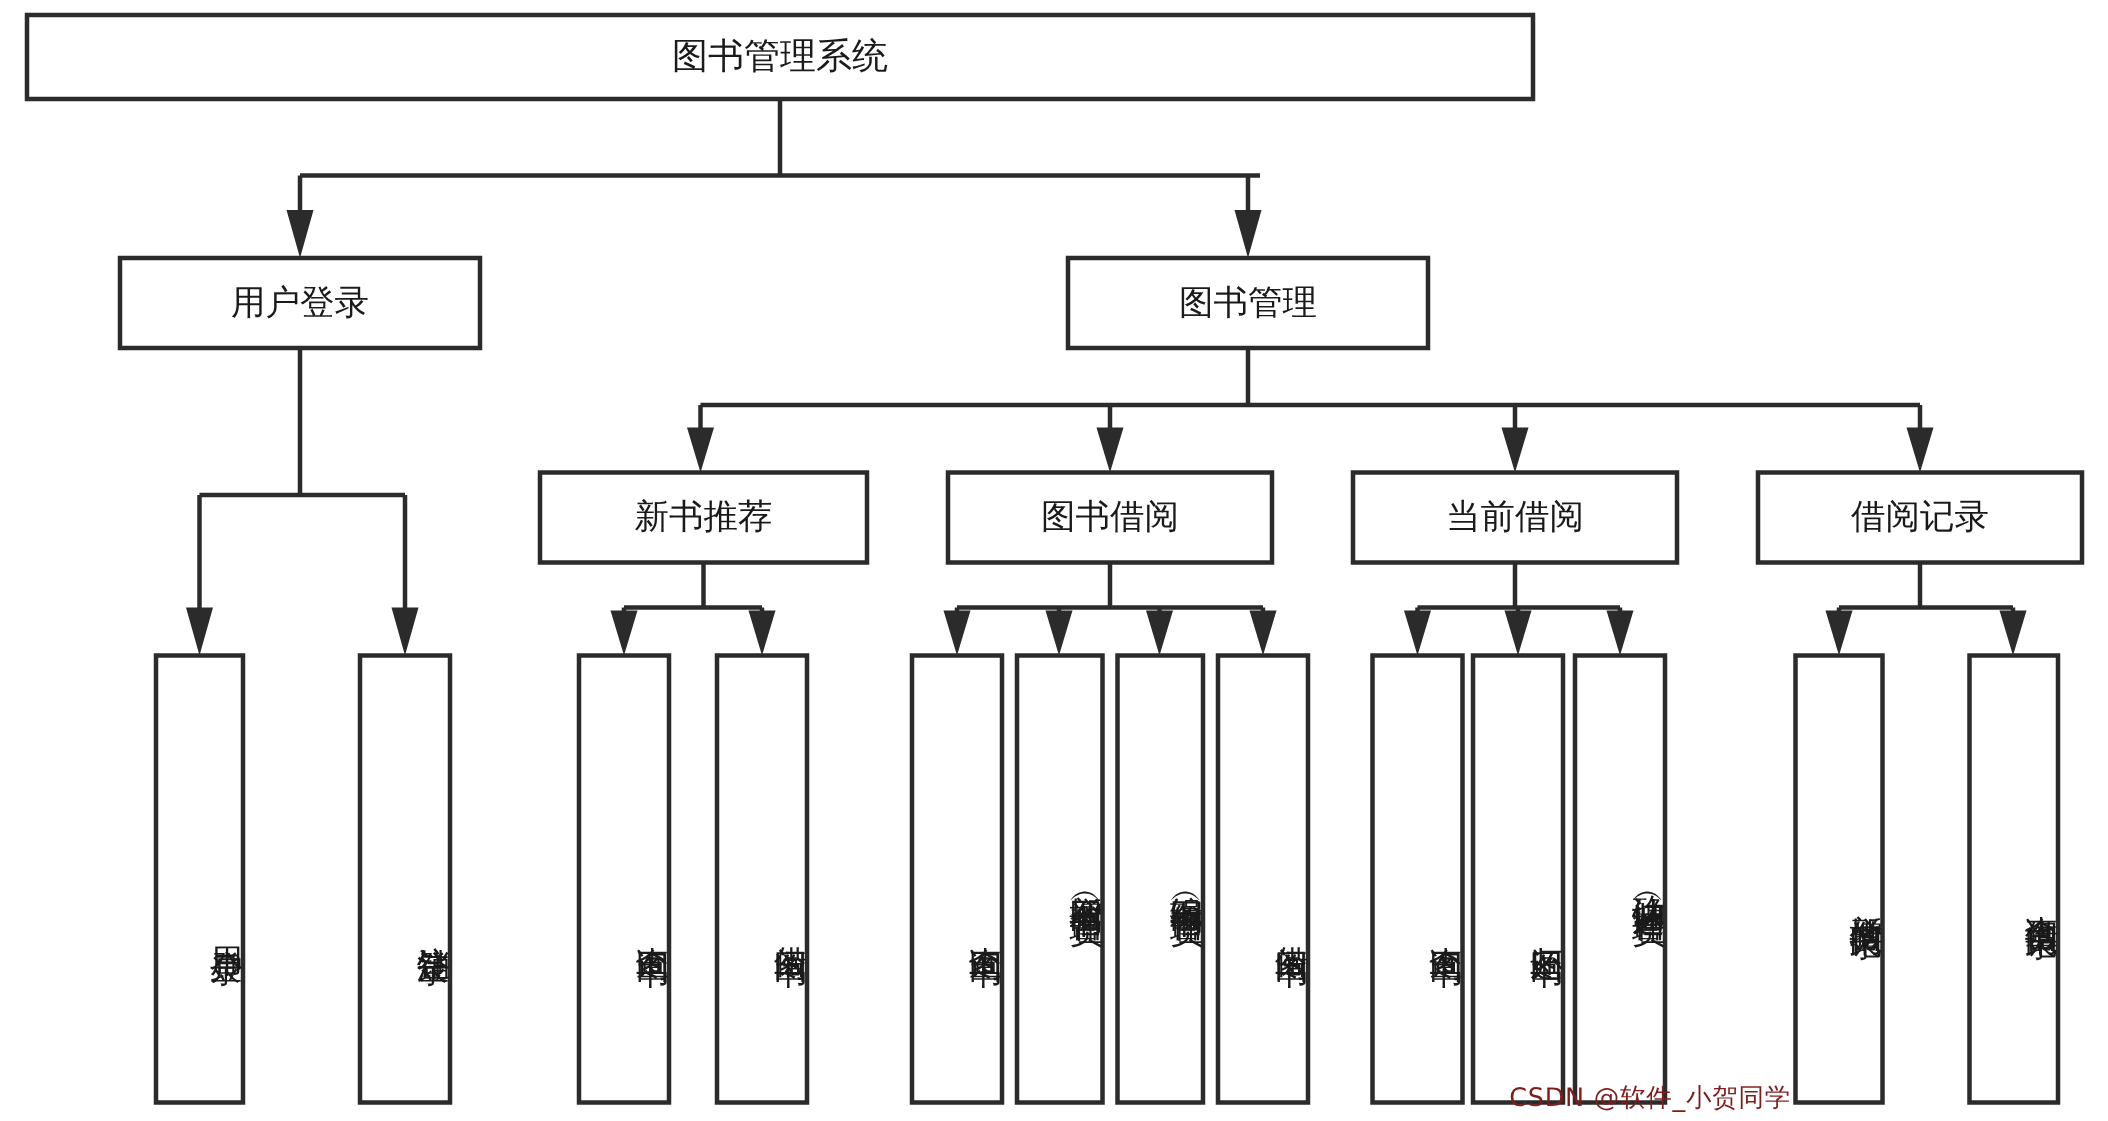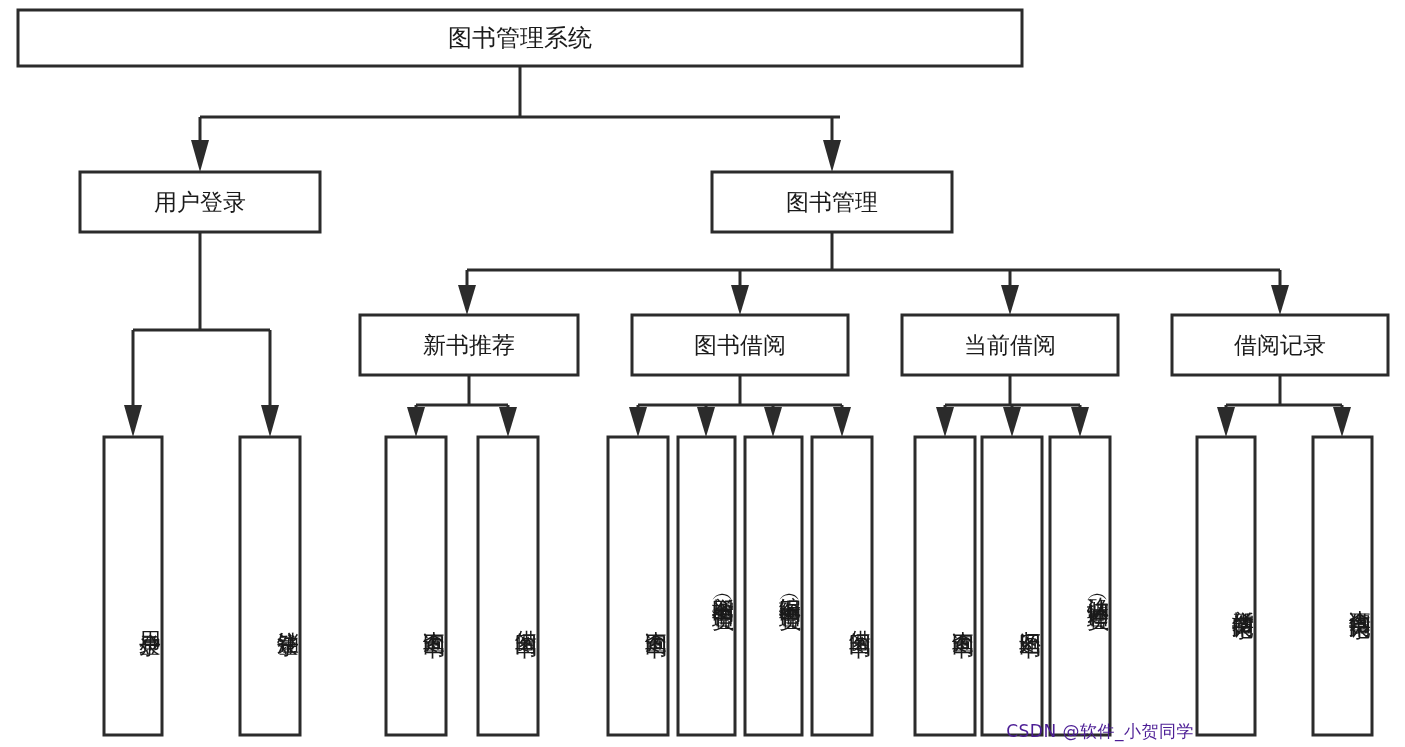--- a/index.html
+++ b/index.html
@@ -70,21 +70,21 @@
     color: #1a1a1a;
     white-space: nowrap;
     pointer-events: none;
   }
   #watermark {
     position: absolute;
     right: 8px;
     bottom: 4px;
     font-family: "DejaVu Sans", "Liberation Sans", sans-serif;
     font-size: 17px;
-    color: #4c1d95;
+    color: #7f1d1d;
     letter-spacing: 0.5px;
     white-space: nowrap;
   }
 </style>
 </head>
 <body>
 
 <div id="diagram-root">
 
   <svg id="flow" viewBox="0 0 1405 747" xmlns="http://www.w3.org/2000/svg">

